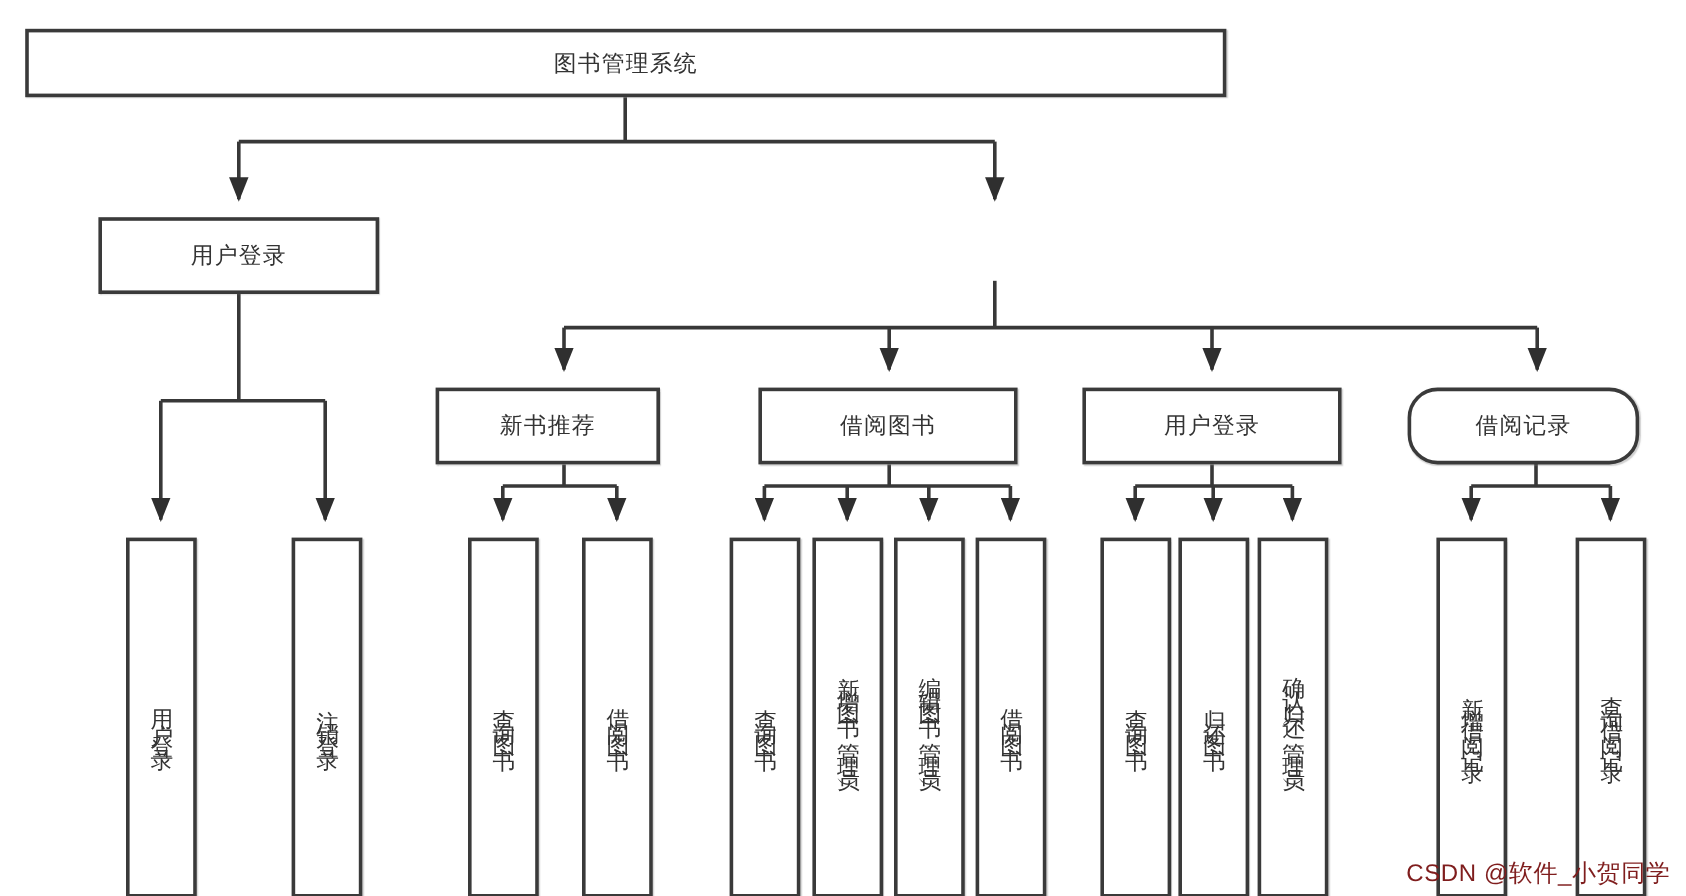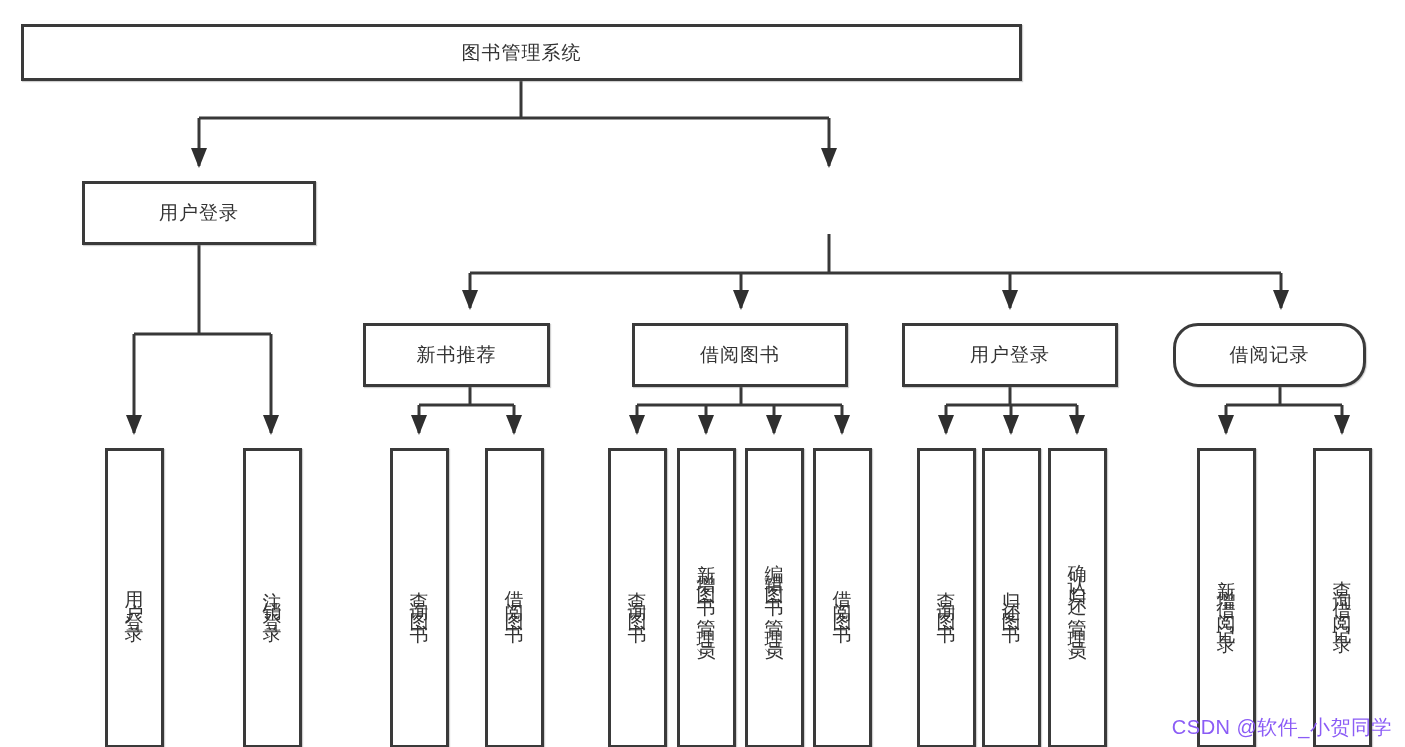--- a/index.html
+++ b/index.html
@@ -68,21 +68,21 @@
   .l-9  { left: 917px; }
   .l-10 { left: 982px; }
   .l-11 { left: 1048px; }
   .l-12 { left: 1197px; }
   .l-13 { left: 1313px; }
   .watermark {
     position: absolute;
     right: 13px;
     top: 714px;
     font-size: 20px;
-    color: #8b5cf6;
+    color: #7f1d1d;
     letter-spacing: 0.5px;
     white-space: nowrap;
     z-index: 5;
   }
 </style>
 </head>
 <body>
 
 <div class="stage">
 

